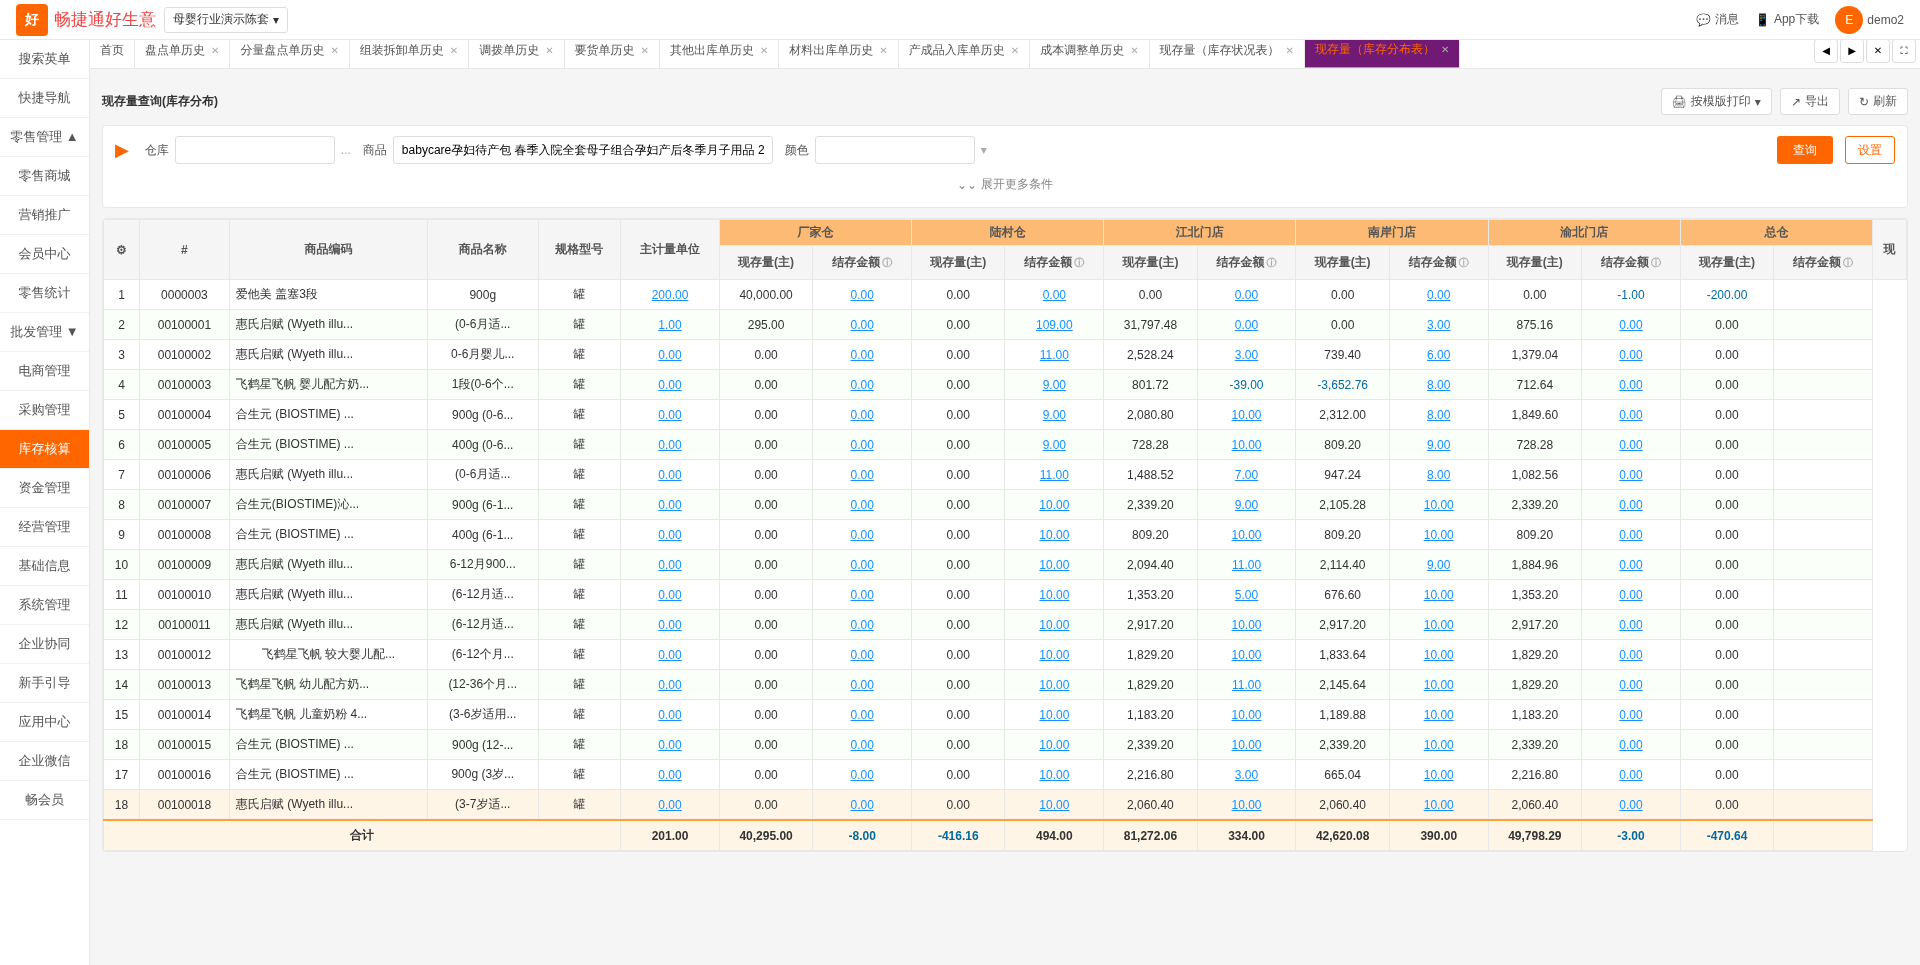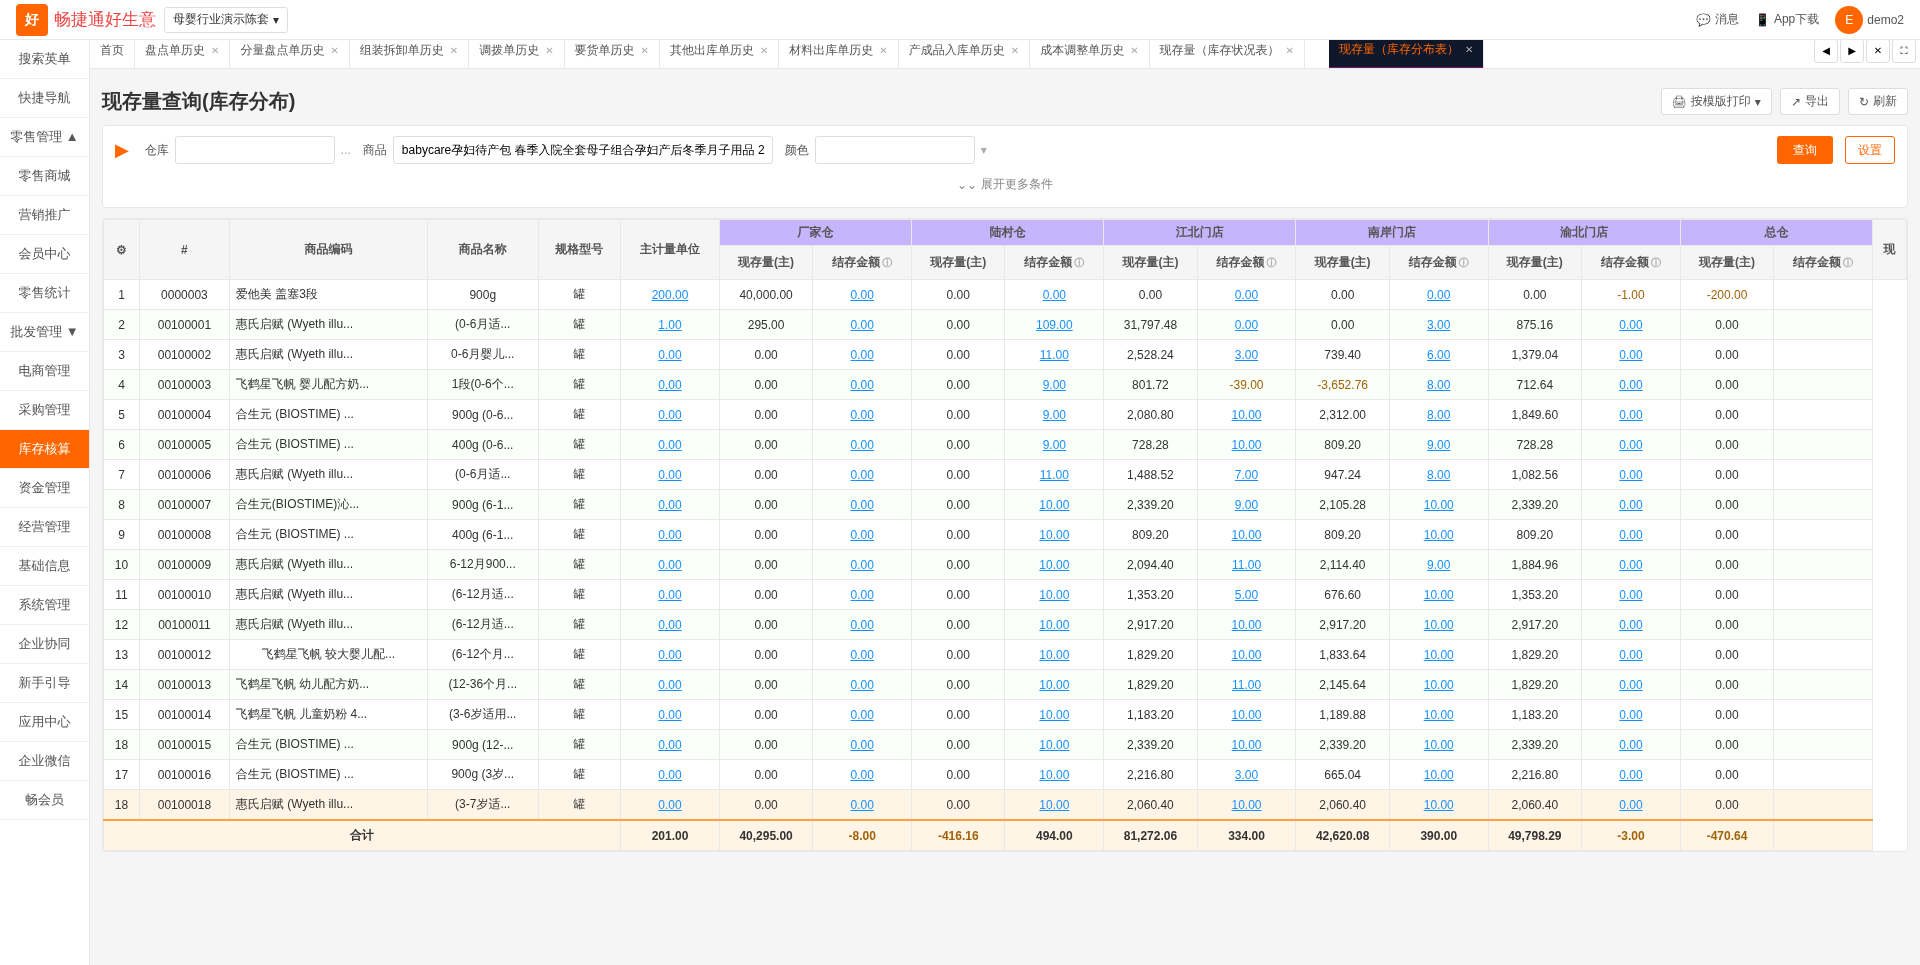--- a/index.html
+++ b/index.html
@@ -76,21 +76,21 @@
       gap: 4px;
       padding: 0 10px;
       height: 36px;
       font-size: 12px;
       color: #555;
       cursor: pointer;
       white-space: nowrap;
       border-right: 1px solid #e8e8e8;
       flex-shrink: 0;
     }
-    .tab-item.active { color: #ff6600; background: #0f172a; border-bottom: 2px solid #701a75; margin-left: 24px; }
+    .tab-item.active { color: #ff6600; background: #701a75; border-bottom: 2px solid #84cc16; }
     .tab-item .close-icon { font-size: 10px; color: #aaa; margin-left: 2px; }
     .tab-nav { display: flex; align-items: center; padding: 0 4px; gap: 2px; }
     .tab-nav-btn { width: 24px; height: 24px; border: 1px solid #ddd; border-radius: 3px; background: #fff; cursor: pointer; display: flex; align-items: center; justify-content: center; font-size: 10px; }
 
     
     .main-content {
       position: fixed;
       top: 76px;
       left: 90px;
       right: 0;
@@ -100,21 +100,21 @@
       padding: 12px;
     }
 
     
     .page-header {
       display: flex;
       align-items: center;
       justify-content: space-between;
       margin-bottom: 10px;
     }
-    .page-title { font-size: 20px; font-weight: bold; color: #333; }
+    .page-title { font-size: 12px; font-weight: bold; color: #333; }
     .header-actions { display: flex; align-items: center; gap: 8px; }
     .header-btn {
       display: flex; align-items: center; gap: 4px;
       padding: 4px 10px; border: 1px solid #ddd; border-radius: 3px;
       background: #fff; cursor: pointer; font-size: 12px; color: #555;
     }
 
     
     .filter-area {
       background: #fff;
@@ -182,23 +182,23 @@
     }
     tbody td {
       padding: 6px 6px;
       text-align: center;
       border: 1px solid #e8e8e8;
       white-space: nowrap;
     }
     tbody tr:nth-child(even) { background: #fafff9; }
     tbody tr.highlighted { background: #fff5e6; }
     .num-link { color: #1890ff; text-decoration: underline; cursor: pointer; }
-    .num-red { color: #a16207; }
+    .num-red { color: #0369a1; }
     .col-group-header {
-      background: #c4b5fd;
+      background: #fdba74;
       text-align: center;
       font-weight: 600;
       border: 1px solid #e8e8e8;
       padding: 4px;
     }
     .info-icon { color: #aaa; font-size: 10px; cursor: pointer; margin-left: 2px; }
     .summary-row { background: #fff5e6 !important; font-weight: bold; margin-left: 16px; }
     .summary-row td { border-top: 2px solid #ffa040; }
   </style>
 </head>

